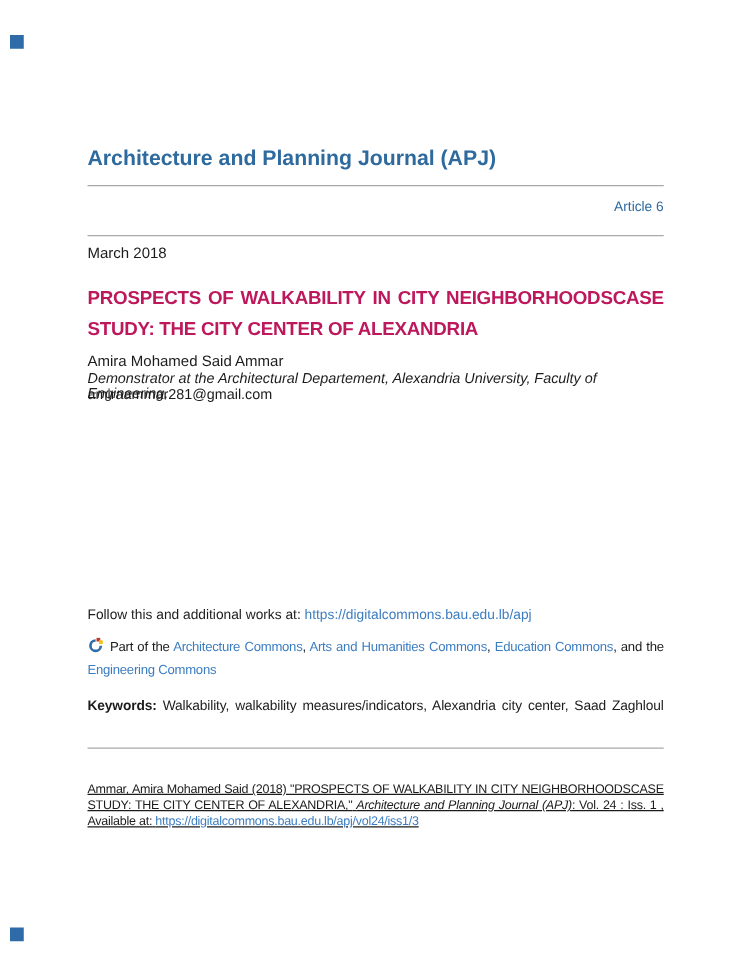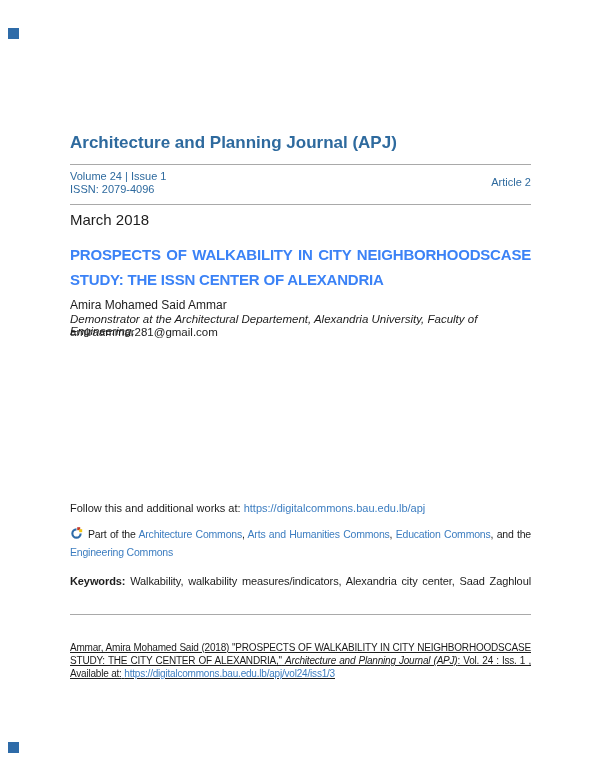--- a/index.html
+++ b/index.html
@@ -3,29 +3,29 @@
 <meta charset="utf-8">
 <style>
   html,body{margin:0;padding:0;}
   body{
     width:600px;height:776px;background:#ffffff;position:relative;
     font-family:"Liberation Sans", sans-serif;color:#1c1c1c;overflow:hidden;
   }
   .corner-marker{position:absolute;left:8px;width:11px;height:11px;background:#2e6ba8;}
   .corner-top{top:28px;}
   .corner-bottom{top:742px;}
-  .content{position:absolute;left:70px;top:16px;width:461px;height:580px;}
+  .content{position:absolute;left:70px;top:0;width:461px;height:580px;}
   .abs{position:absolute;left:0;width:461px;}
   .rule{border-top:1px solid #a9a9a9;height:0;}
   .journal-title{top:117px;font-size:17px;font-weight:bold;color:#2e6a9e;letter-spacing:0;}
   .vol-block{top:154px;font-size:11px;line-height:12.5px;color:#2e6a9e;}
   .article-no{top:160px;font-size:11px;color:#2e6a9e;text-align:right;}
   .rule1{top:148px;} .rule2{top:188px;} .rule3{top:598px;}
-  .date{top:195px;font-size:15px;}
-  .paper-title{top:226px;font-size:15px;font-weight:bold;line-height:25px;letter-spacing:-0.2px;color:#3b82f6;}
+  .date{top:195px;font-size:12px;}
+  .paper-title{top:226px;font-size:15px;font-weight:bold;line-height:25px;letter-spacing:-0.2px;color:#be185d;}
   .jline{text-align:justify;text-align-last:justify;}
   .author{top:282px;font-size:12px;}
   .affiliation{top:297px;font-size:11.5px;font-style:italic;}
   .email{top:310px;font-size:11.5px;}
   .follow{top:486px;font-size:11px;}
   .link{color:#3c7dc0;text-decoration:none;cursor:pointer;}
   .commons{top:509px;font-size:10.5px;line-height:18px;letter-spacing:-0.2px;}
   .commons-icon{display:inline-block;width:13px;height:13px;vertical-align:-2px;margin-right:5px;}
   .keywords{top:557px;font-size:11px;line-height:17.5px;letter-spacing:-0.1px;}
   .kw-label{font-weight:bold;}
@@ -38,33 +38,29 @@
 
 <div class="corner-marker corner-top"></div>
 <div class="corner-marker corner-bottom"></div>
 
 <div class="content">
 
   <div class="abs journal-title">Architecture and Planning Journal (APJ)</div>
 
   <div class="abs rule rule1"></div>
 
-  <div class="abs vol-block">
-    <div>Volume 24  |  Issue 1</div>
-    <div>ISSN: 2079-4096</div>
-  </div>
-  <div class="abs article-no">Article 2</div>
+  <div class="abs article-no">Article 6</div>
 
   <div class="abs rule rule2"></div>
 
   <div class="abs date">March 2018</div>
 
   <div class="abs paper-title">
     <div class="jline">PROSPECTS OF WALKABILITY IN CITY NEIGHBORHOODSCASE</div>
-    <div>STUDY: THE ISSN CENTER OF ALEXANDRIA</div>
+    <div>STUDY: THE CITY CENTER OF ALEXANDRIA</div>
   </div>
 
   <div class="abs affiliation">Demonstrator at the Architectural Departement, Alexandria University, Faculty of Engineering,</div>
   <div class="abs author">Amira Mohamed Said Ammar</div>
   <div class="abs email">amiraammar281@gmail.com</div>
 
   <div class="abs follow">
     <span>Follow this and additional works at:</span>
     <a class="link">https://digitalcommons.bau.edu.lb/apj</a>
   </div>

